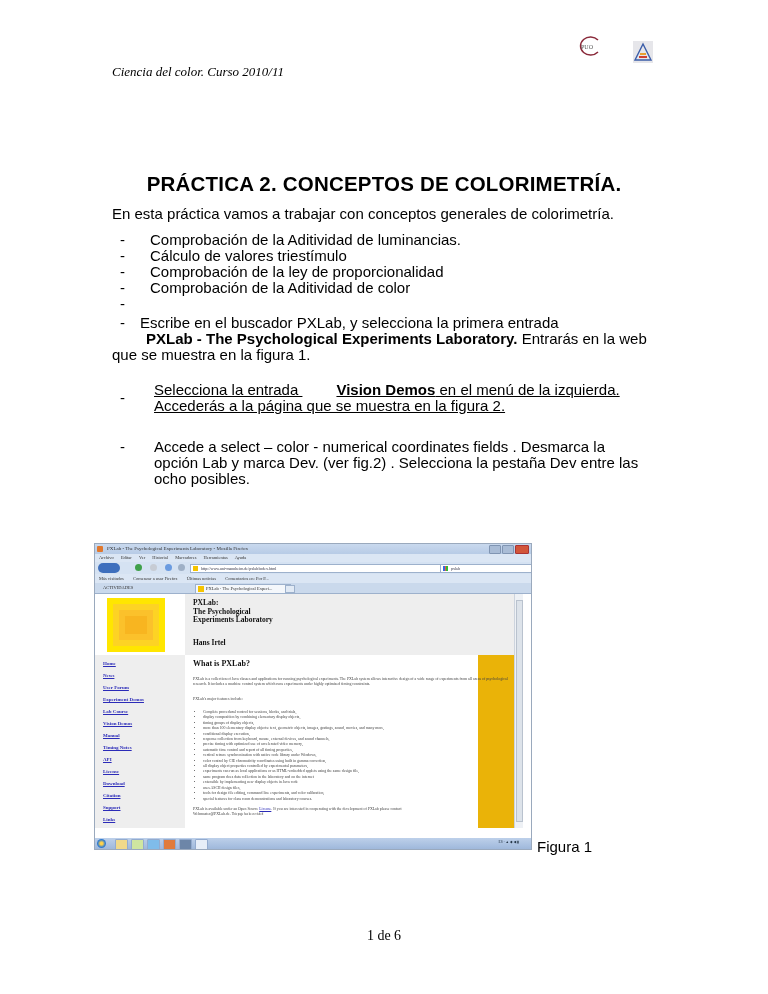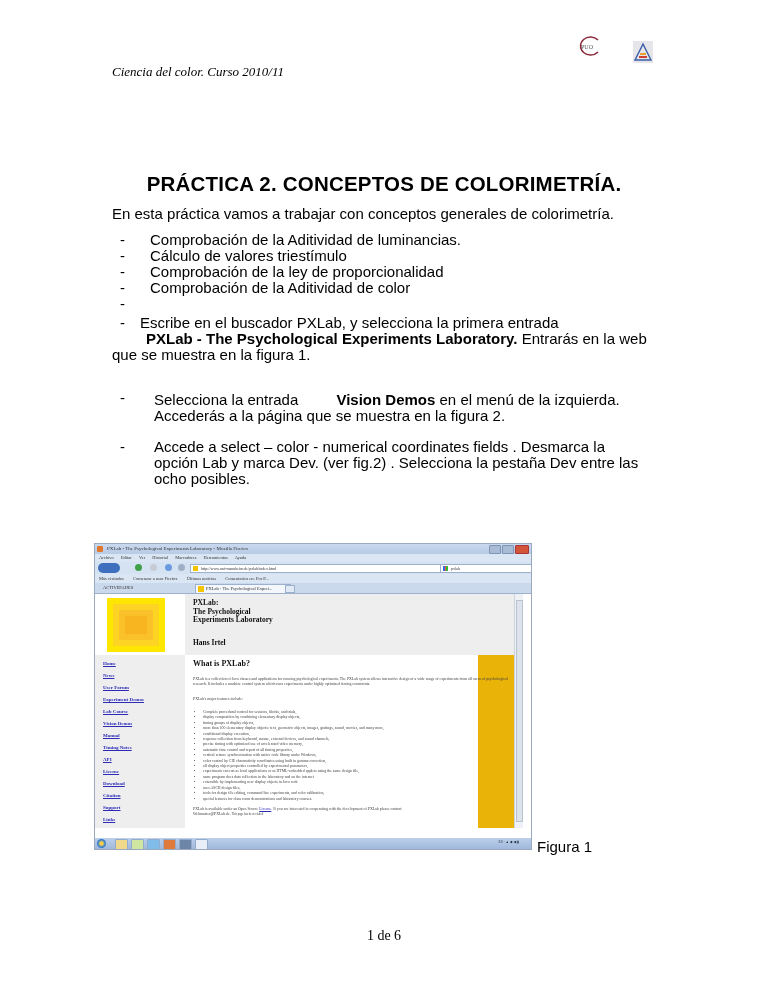--- a/index.html
+++ b/index.html
@@ -114,21 +114,21 @@
     </div>
 </div>
 
 <div class="abs body-text" style="left:112px; top:315px; width:560px;">
   <div><span class="dash" style="display:inline-block;width:20px;padding-left:8px;">-</span><span>Escribe en el buscador PXLab, y selecciona la primera entrada</span></div>
   <div><b>PXLab - The Psychological Experiments Laboratory.</b><span> Entrarás en la web</span></div>
   <div>que se muestra en la figura 1.</div>
 </div>
 
 <div class="ind-dash" style="top:390px; left:120px;">-</div>
-<div class="ind-block" style="top:392px;">
+<div class="ind-block" style="top:382px;text-decoration:underline;">
   <div><span>Selecciona la entrada </span><b>Vision Demos</b><span> en el menú de la izquierda.</span></div>
   <div>Accederás a la página que se muestra en la figura 2.</div>
 </div>
 
 <div class="ind-dash" style="top:439px; left:120px;">-</div>
 <div class="ind-block" style="top:439px;">
   <div>Accede a select – color - numerical coordinates fields . Desmarca la</div>
   <div>opción Lab y marca Dev. (ver fig.2) . Selecciona la pestaña Dev entre las</div>
   <div>ocho posibles.</div>
 </div>

